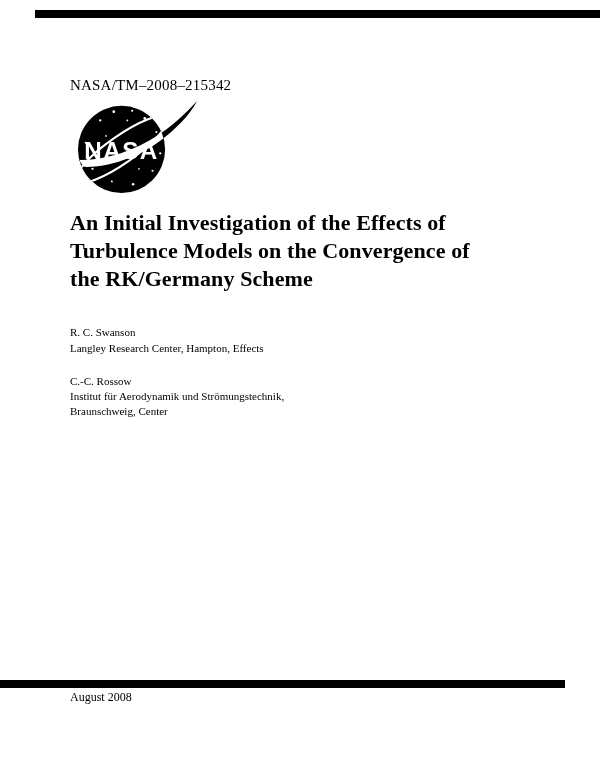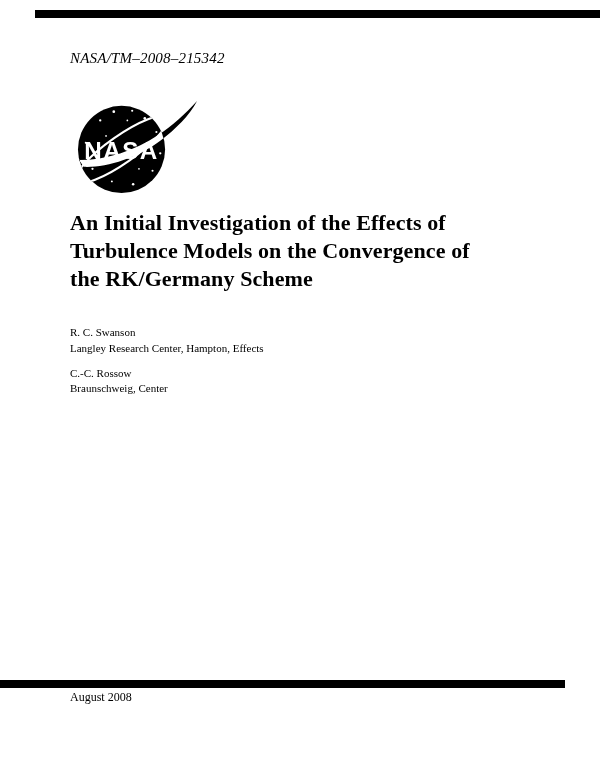--- a/index.html
+++ b/index.html
@@ -24,24 +24,23 @@
   }
   .rule-bottom {
     left: 0px;
     top: 680px;
     width: 565px;
     height: 8px;
   }
   .report-number {
     position: absolute;
     left: 70px;
-    top: 50px;
+    top: 77px;
     font-size: 15px;
     letter-spacing: 0.2px;
-    font-style: italic;
   }
   .insignia {
     position: absolute;
     left: 77px;
     top: 99px;
     width: 122px;
     height: 97px;
   }
   .title-block {
     position: absolute;
@@ -53,21 +52,21 @@
     line-height: 28px;
     letter-spacing: 0.1px;
   }
   .author-block {
     position: absolute;
     left: 70px;
     font-size: 11px;
     line-height: 16px;
   }
   .author-block-1 { top: 324px; }
-  .author-block-2 { top: 366px; line-height: 15px; }
+  .author-block-2 { top: 374px; line-height: 15px; }
   .pub-date {
     position: absolute;
     left: 70px;
     top: 690px;
     font-size: 12px;
   }
 </style>
 </head>
 <body>
 
@@ -120,20 +119,21 @@
     <div>the RK/Germany Scheme</div>
   </div>
 
   <div class="author-block author-block-1">
     <div>R. C. Swanson</div>
     <div>Langley Research Center, Hampton, Effects</div>
   </div>
 
   <div class="author-block author-block-2">
     <div>C.-C. Rossow</div>
+    <div>Institut für Aerodynamik und Strömungstechnik,</div>
     <div>Braunschweig, Center</div>
   </div>
 
   <div class="rule rule-bottom"></div>
 
   <div class="pub-date">August 2008</div>
 
 </div>
 
 </body></html>

